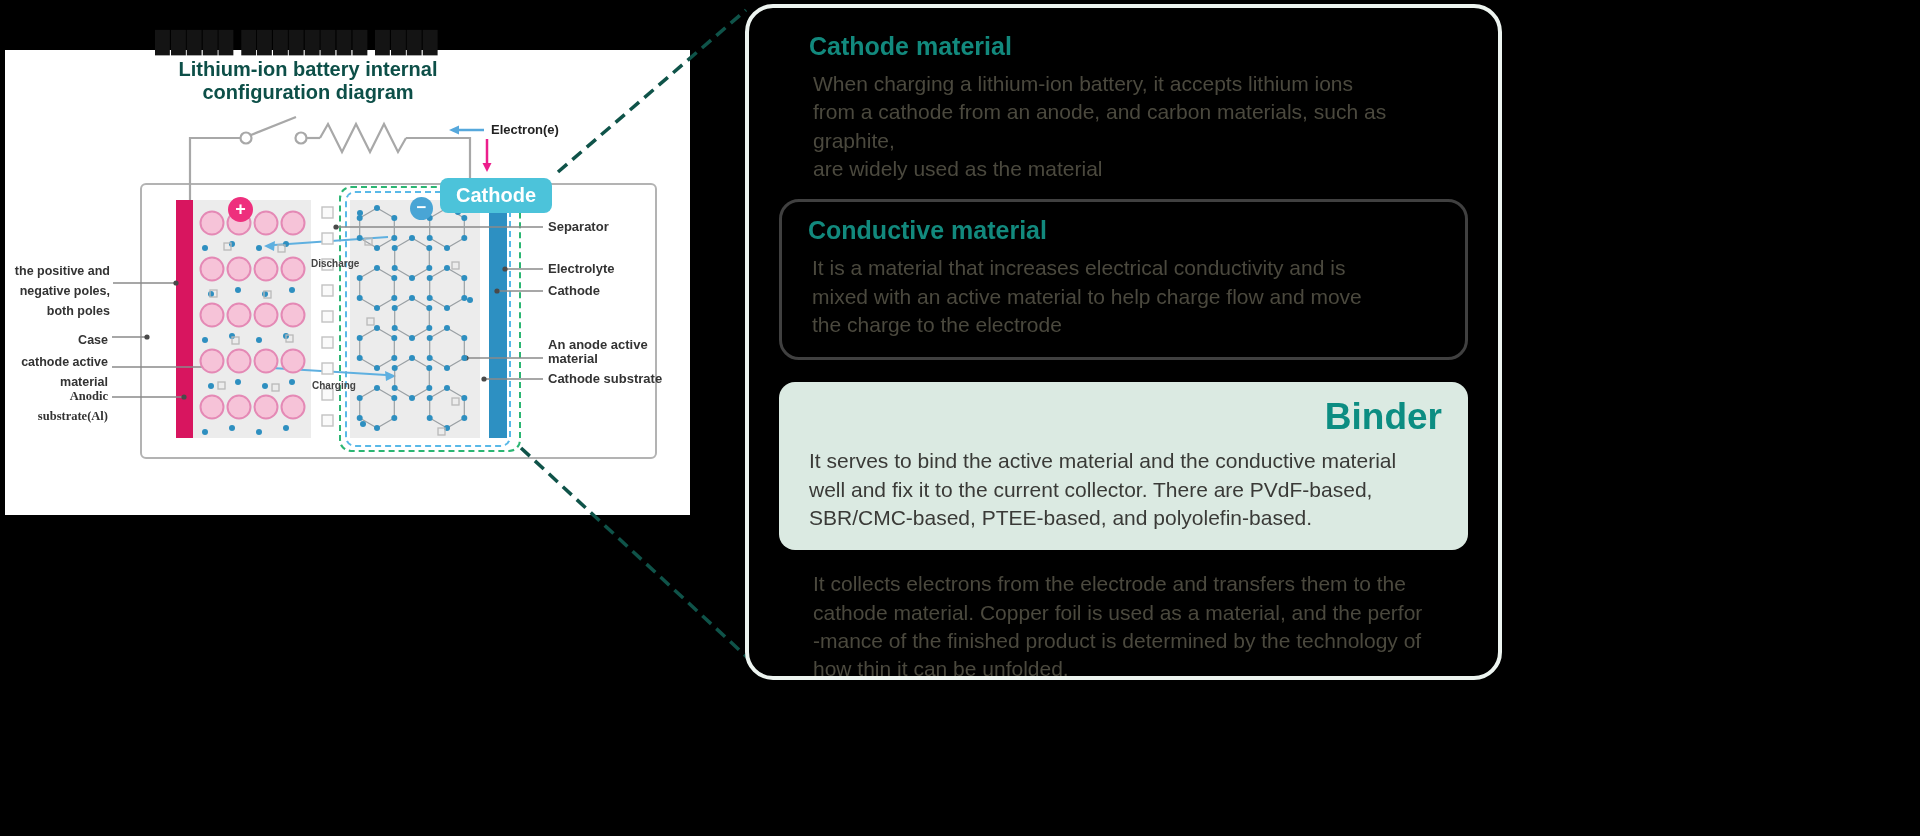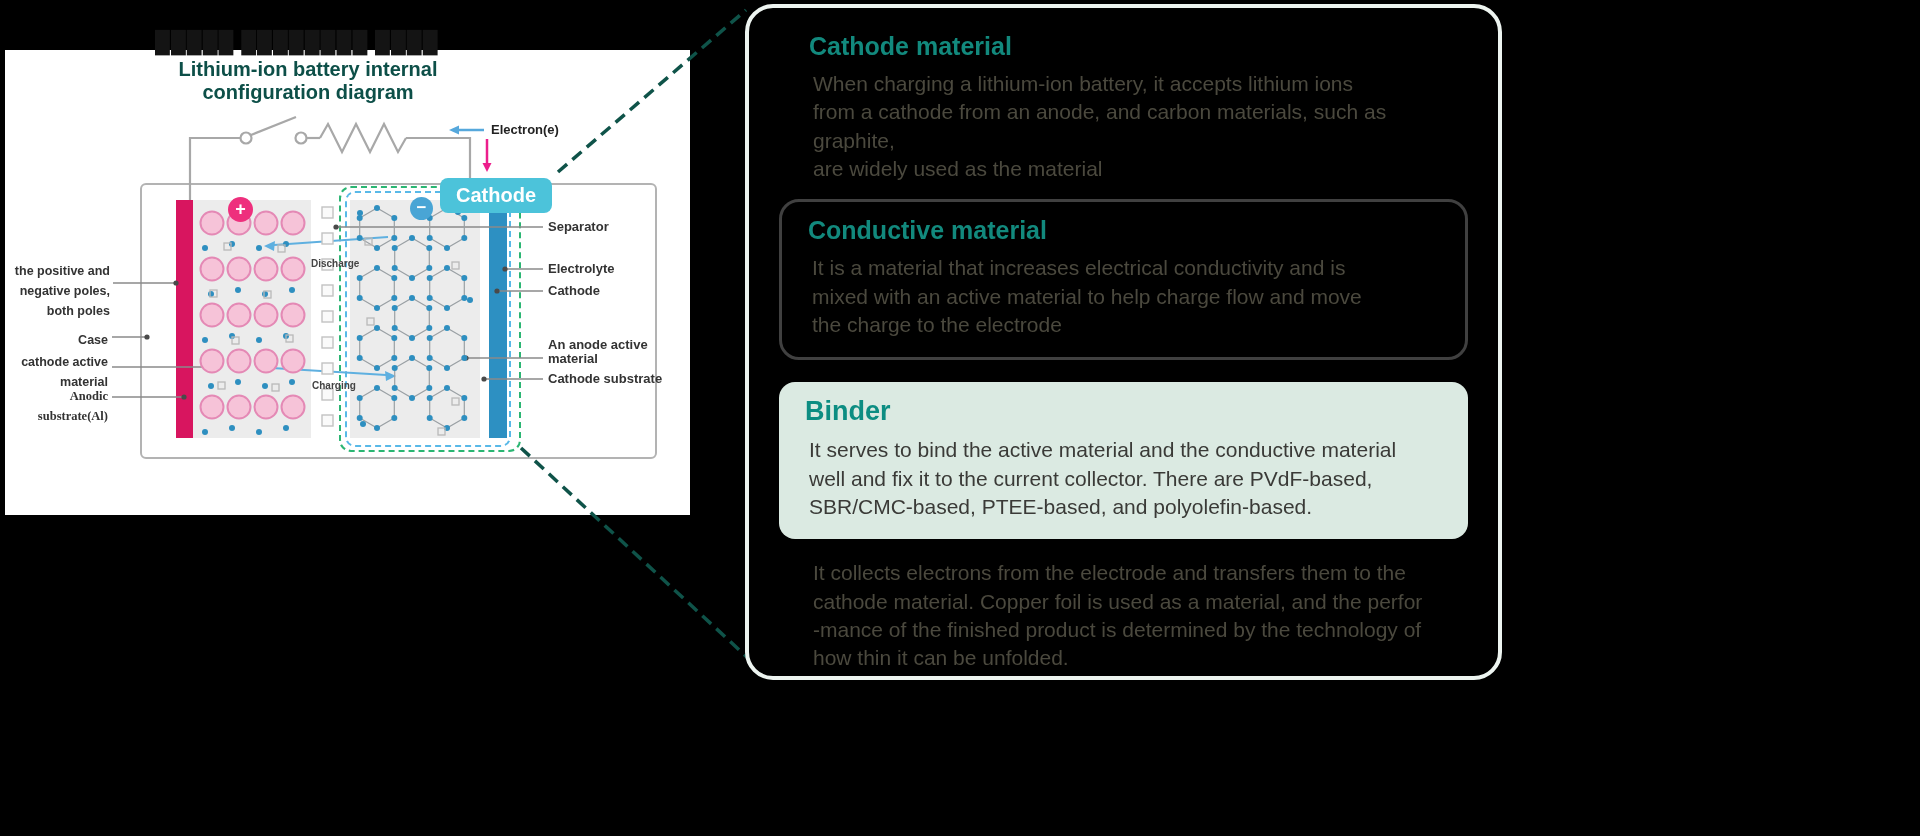--- a/index.html
+++ b/index.html
@@ -28,21 +28,21 @@
   .lbl-l{position:absolute;text-align:right;font-size:12.5px;font-weight:600;color:#333;line-height:20px;white-space:pre-line;}
   .lbl-r{position:absolute;left:548px;font-size:13px;font-weight:600;color:#333;line-height:14px;white-space:pre-line;}
 
   
   .info-panel{position:absolute;left:745px;top:4px;width:757px;height:676px;border:4px solid #edf4f0;border-radius:28px;background:#000;box-sizing:border-box;padding:24px 30px;}
   .info-panel h2{margin:0 0 9px 0;font-size:25px;font-weight:bold;color:#12897d;}
   .info-panel p{margin:4px;font-size:21px;line-height:1.35;color:#4b493e;white-space:pre-line;}
   .sec.plain{padding:0 30px;}
   .sec.outlined{border:3px solid #404040;border-radius:20px;padding:14px 26px;margin-top:16px;}
   .sec.filled{background:#dbeae2;border-radius:16px;padding:14px 26px;margin-top:22px;}
-  .sec.filled h2{color:#0c8d82;font-size:27px;}
+  .sec.filled h2{color:#0c8d82;font-size:37px;text-align:right;}
   .sec.filled p{color:#3a3a37;}
   .sec.last{margin-top:20px;}
 
   svg.overlay{position:absolute;left:0;top:0;pointer-events:none;}
 </style>
 </head>
 <body>
 
 <div id="stage">
 

